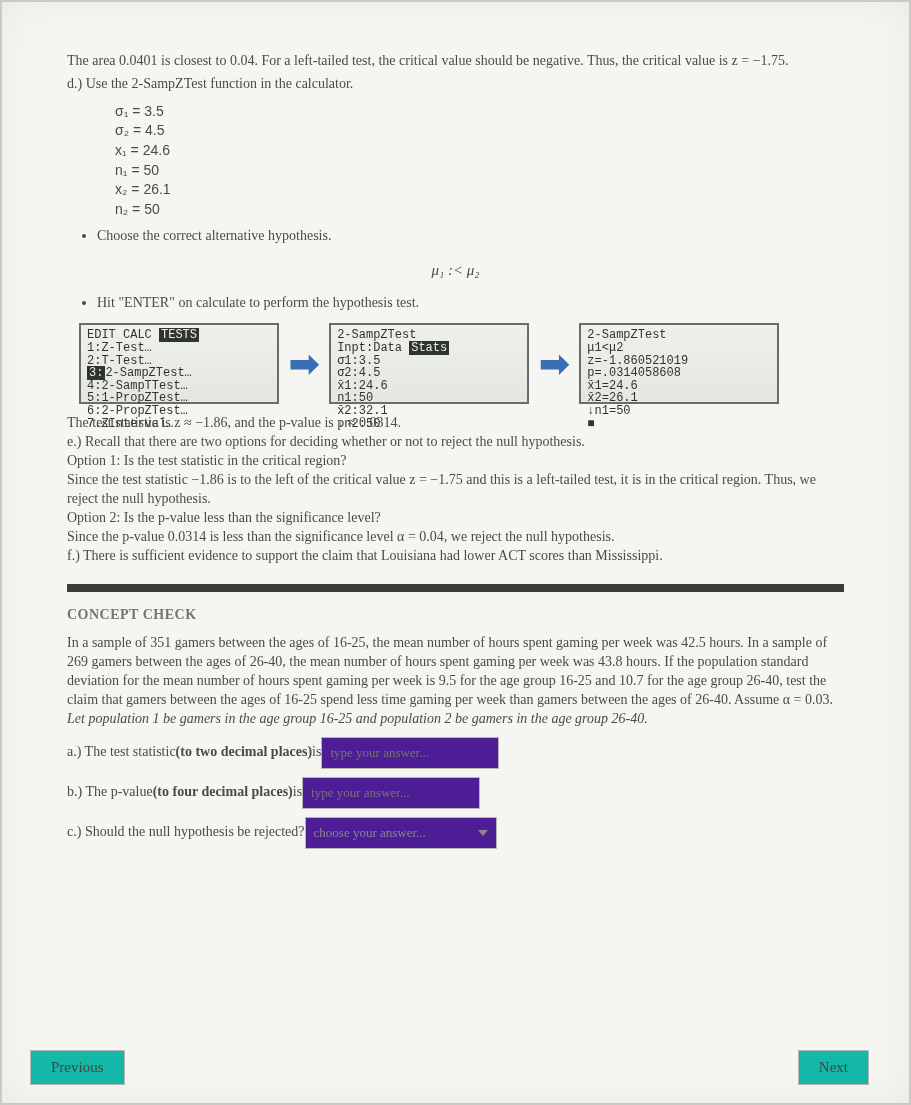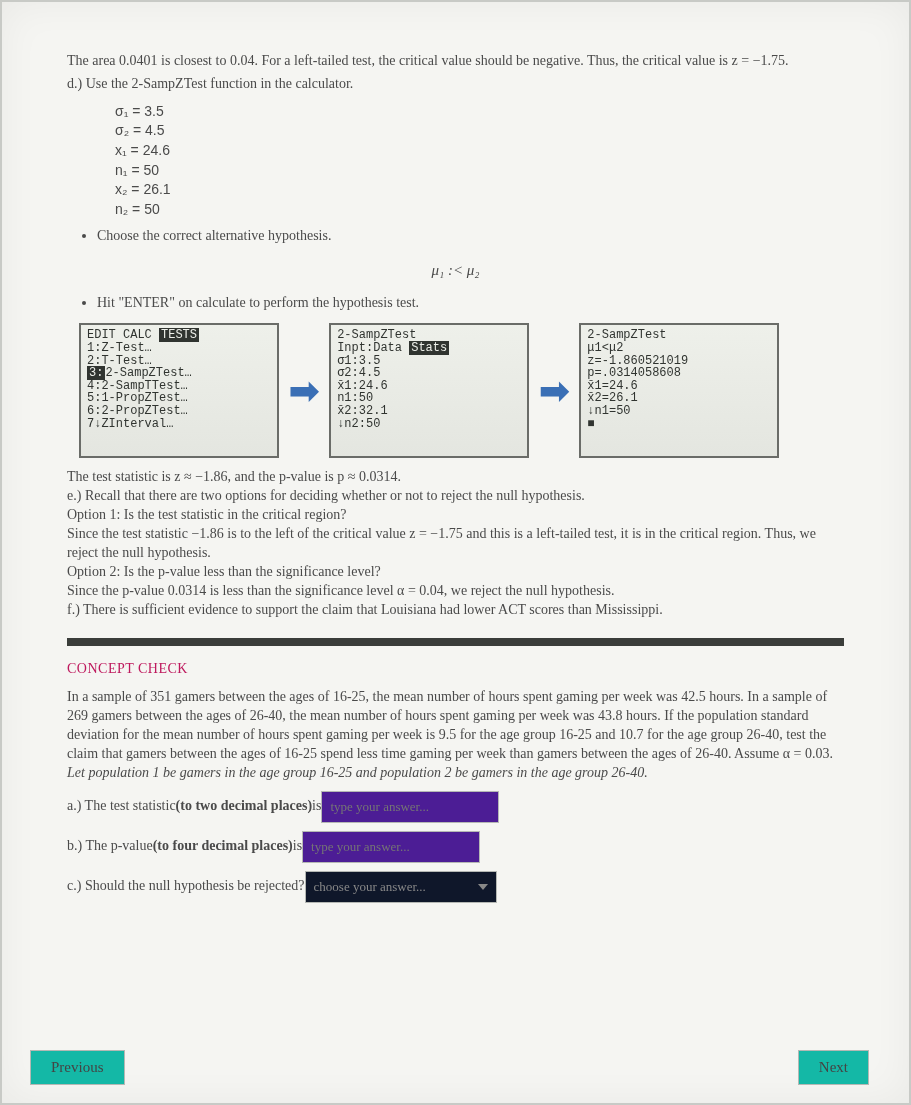--- a/index.html
+++ b/index.html
@@ -38,62 +38,62 @@
   .calc-row {
     display: flex;
     align-items: center;
     gap: 10px;
     margin: 10px 0 10px 12px;
   }
   .calc-screen {
     border: 2px solid #6a6c68;
     background: linear-gradient(#eef0ea,#e4e6e0);
     width: 200px;
-    height: 135px;
+    height: 81px;
     padding: 4px 6px;
     font-family: 'Courier New', monospace;
     font-size: 12px;
     line-height: 1.05;
     color: #303430;
     box-sizing: border-box;
   }
   .calc-screen .hl { background:#303430; color:#eef0ea; padding:0 2px; }
   .arrow {
     font-size: 36px;
     color: #3a6fb5;
     font-weight: bold;
   }
   .bold { font-weight: bold; }
   .hr-thick {
     border: none;
     border-top: 8px solid #3a3d3a;
     margin: 18px 0 14px 0;
   }
   .check-head {
-    font-weight: normal;
-    color: #be185d;
+    font-weight: bold;
+    color: #737373;
     letter-spacing: 0.5px;
     margin-bottom: 10px;
   }
   .concept { margin-bottom: 8px; }
   .italnote { font-style: italic; }
   .answer-line { margin: 8px 0; display:flex; align-items:center; flex-wrap:wrap; }
   .input-box {
     border: 1px solid #b5b8b4;
     background: #4c1d95;
     height: 26px;
     padding: 2px 8px;
     font-size: 13px;
     color: #888;
     font-family: inherit;
     min-width: 140px;
   }
   .select-box {
     border: 1px solid #b5b8b4;
-    background: #0f172a;
+    background: #4c1d95;
     height: 26px;
     padding: 2px 22px 2px 8px;
     font-size: 13px;
     color: #888;
     font-family: inherit;
     min-width: 160px;
     position: relative;
     display: inline-flex;
     align-items: center;
   }

